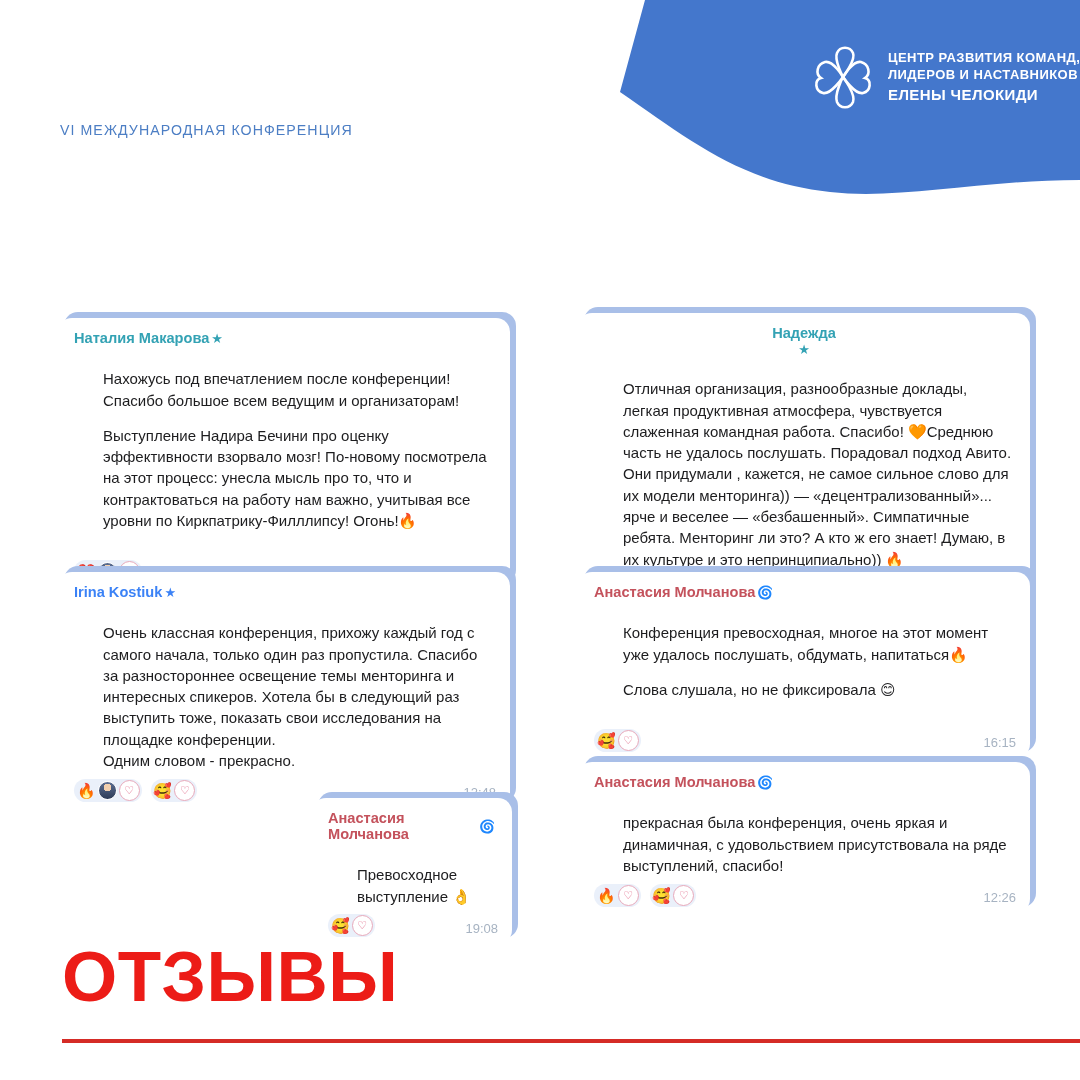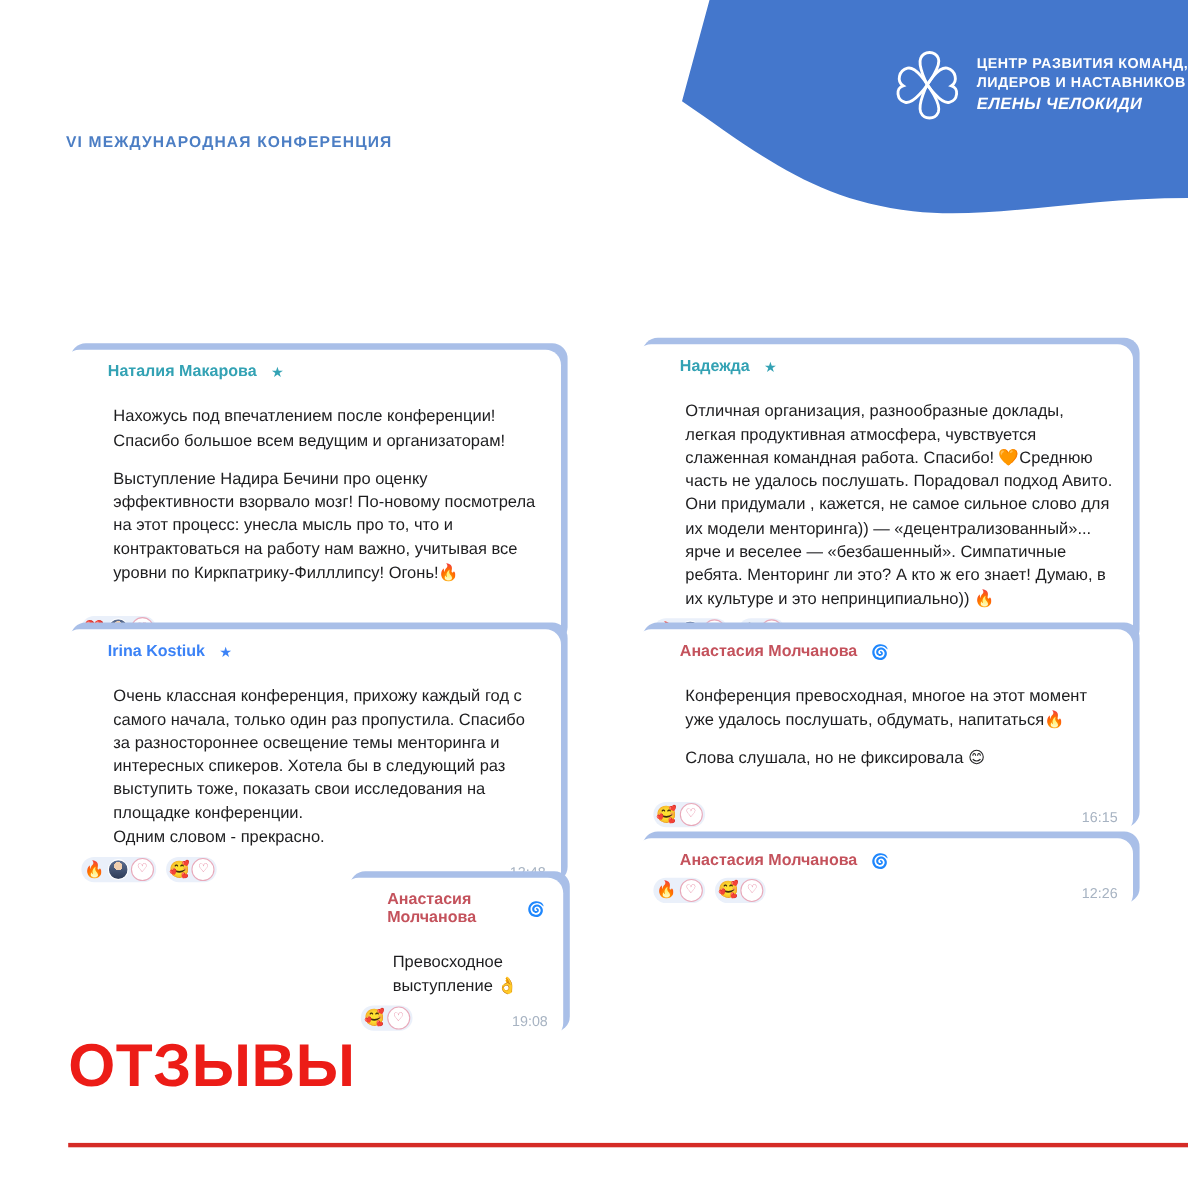--- a/index.html
+++ b/index.html
@@ -18,47 +18,47 @@
   .logo-block {
     position: absolute; top: 44px; left: 812px;
     display: flex; align-items: center; gap: 14px;
   }
   .logo-mark { width: 62px; height: 66px; flex: none; }
   .logo-text { color: #ffffff; line-height: 1.28; }
   .logo-text .l1, .logo-text .l2 {
     font-size: 13px; letter-spacing: .45px; font-weight: 700; white-space: nowrap;
   }
   .logo-text .l3 {
-    font-size: 15px; letter-spacing: .4px; font-weight: 700; white-space: nowrap; margin-top: 1px; font-style: italic;
+    font-size: 15px; letter-spacing: .4px; font-weight: 700; white-space: nowrap; margin-top: 1px;
   }
 
   
   .kicker {
     position: absolute; top: 122px; left: 60px;
-    color: #4C7EC4; font-size: 14.2px; font-weight: 700; letter-spacing: 1.05px;
+    color: #4C7EC4; font-size: 14.2px; font-weight: 400; letter-spacing: 1.05px;
   }
   .title {
     position: absolute; top: 141px; left: 58px;
     color: #3D74BE; font-size: 37px; font-weight: 700; letter-spacing: .4px;
     line-height: 1.32; white-space: pre-line;
   }
 
   
   .chat { position: absolute; top: 0; left: 0; width: 1080px; height: 1080px; }
 
   .bubble {
     position: absolute;
     background: #ffffff;
     border-radius: 14px;
     box-shadow: 6px -6px 0 0 #A9BFE8;
     padding: 12px 16px 6px 16px;
   }
   .bubble .sender {
     font-size: 14.6px; font-weight: 600; margin-bottom: 1px;
-    display: flex; align-items: center; gap: 13px; margin-left: 24px;
+    display: flex; align-items: center; gap: 2px;
   }
   .bubble .sender .badge { font-size: 13px; line-height: 1; }
   .bubble .body {
     font-size: 15px; color: #1d1d1f; line-height: 1.42; white-space: pre-line; margin-left: 29px;
   }
   .bubble .body .para2 { display: block; margin-top: 14px; }
 
   .reactions { display: flex; align-items: center; gap: 9px; margin-top: 7px; height: 24px; }
   .rgroup {
     display: flex; align-items: center;
@@ -77,21 +77,21 @@
     color: #E06A8A; font-size: 11px; line-height: 1; margin-left: 1px; background: #fff;
   }
   .time {
     position: absolute; right: 14px; bottom: 8px;
     color: #A7B3C2; font-size: 13px;
   }
 
   
   .otzyvy {
     position: absolute; left: 62px; top: 936px;
-    color: #EC1C17; font-size: 55px; font-weight: 700; letter-spacing: .5px;
+    color: #EC1C17; font-size: 71px; font-weight: 700; letter-spacing: .5px;
   }
   .redline {
     position: absolute; left: 62px; top: 1039px; width: 1018px; height: 4px;
     background: #D52B26;
   }
 </style>
 </head>
 <body>
 
 <div class="page">
@@ -135,21 +135,21 @@
         <div class="rgroup">
           <span class="rchip">❤️</span>
           <span class="ravatar"></span>
           <span class="rplus">♡</span>
         </div>
       </div>
       <div class="time">20:06</div>
     </div>
 
     <div class="bubble" style="left:578px; top:313px; width:452px;">
-      <div class="sender" style="color:#33A2B4;">
+      <div class="sender" style="color:#33A2B4;flex-direction:column;">
         <span>Надежда</span>
         <span class="badge">★</span>
       </div>
       <div class="body">
         <span>Отличная организация, разнообразные доклады, легкая продуктивная атмосфера, чувствуется слаженная командная работа. Спасибо! 🧡Среднюю часть не удалось послушать. Порадовал подход Авито. Они придумали , кажется, не самое сильное слово для их модели менторинга)) — «децентрализованный»... ярче и веселее — «безбашенный». Симпатичные ребята. Менторинг ли это? А кто ж его знает! Думаю, в их культуре и это непринципиально)) 🔥</span>
       </div>
       <div class="reactions">
         <div class="rgroup">
           <span class="rchip">🔥</span>
           <span class="ravatar"></span>
@@ -219,20 +219,23 @@
         </div>
       </div>
       <div class="time">19:08</div>
     </div>
 
     <div class="bubble" style="left:578px; top:762px; width:452px;">
       <div class="sender" style="color:#C4525C;">
         <span>Анастасия Молчанова</span>
         <span class="badge">🌀</span>
       </div>
+      <div class="body">
+        <span>прекрасная была конференция, очень яркая и динамичная, с удовольствием присутствовала на ряде выступлений, спасибо!</span>
+      </div>
       <div class="reactions">
         <div class="rgroup">
           <span class="rchip">🔥</span>
           <span class="rplus">♡</span>
         </div>
         <div class="rgroup">
           <span class="rchip">🥰</span>
           <span class="rplus">♡</span>
         </div>
       </div>

